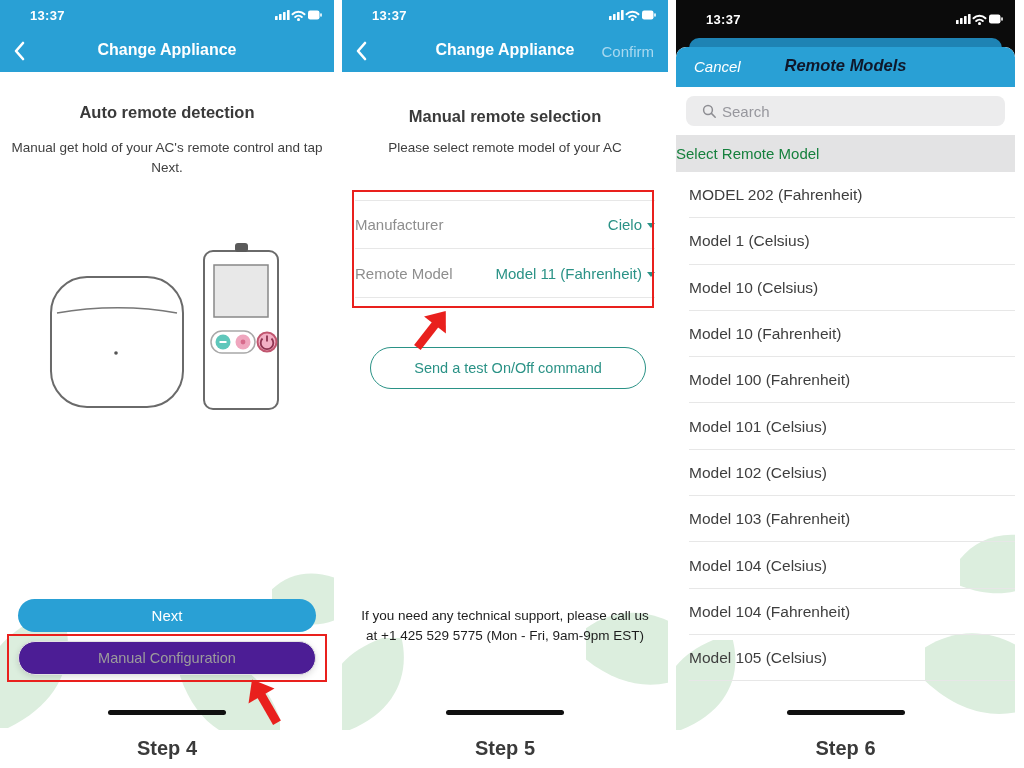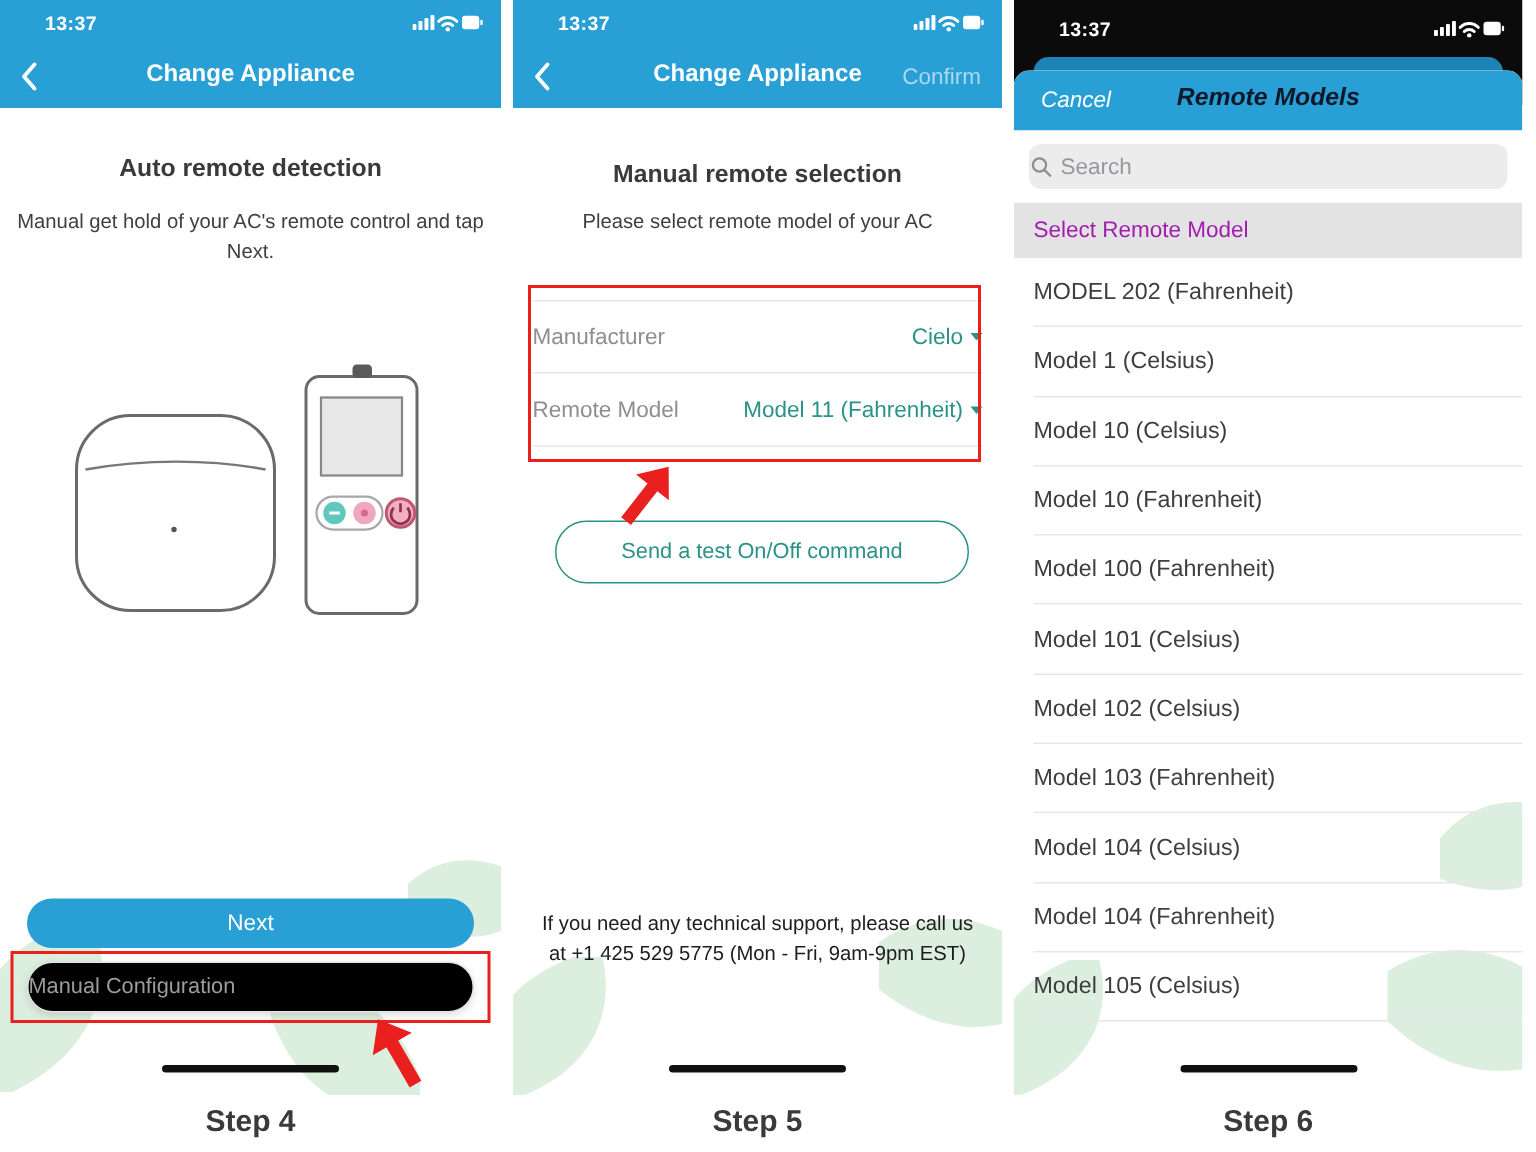--- a/index.html
+++ b/index.html
@@ -28,22 +28,22 @@
         font-size:16.5px; font-weight:700; }
   .sub { position:absolute; left:8px; right:8px; text-align:center; color:#3f3f3f;
          font-size:13.5px; line-height:1.45; }
 
   
   .illus { position:absolute; left:48px; top:233px; z-index:1; }
   .btn-next { position:absolute; left:18px; right:18px; top:599px; height:33px; border-radius:17px;
               background:#29A0D5; color:#fff; font-size:15px; font-weight:500; text-align:center;
               line-height:33px; z-index:2; cursor:pointer; }
   .btn-manual { position:absolute; left:18px; right:18px; top:641px; height:34px; border-radius:17px;
-                background:#000000; border:1px solid #e3e3e3; box-shadow:0 2px 6px rgba(0,0,0,.13);
-                color:#9c9c9c; font-size:14.5px; text-align:left; line-height:32px; z-index:2; cursor:pointer; }
+                background:#4c1d95; border:1px solid #e3e3e3; box-shadow:0 2px 6px rgba(0,0,0,.13);
+                color:#9c9c9c; font-size:14.5px; text-align:center; line-height:32px; z-index:2; cursor:pointer; }
   .hl-box1 { position:absolute; left:7px; top:634px; width:320px; height:48px;
              border:2px solid #E9201D; z-index:3; }
   .arrow { position:absolute; z-index:4; }
   .home { position:absolute; left:50%; margin-left:-59px; top:710px; width:118px; height:5px;
           border-radius:3px; background:#101010; z-index:6; }
   .step { position:absolute; top:737px; left:0; right:0; text-align:center; color:#3a3a3a;
           font-size:20px; font-weight:700; }
 
   
   .form { position:absolute; top:200px; left:0; right:0; z-index:2; }
@@ -68,27 +68,27 @@
   .sheet-behind { position:absolute; top:38px; left:13px; right:13px; height:26px;
                   background:#1E83B4; border-radius:10px 10px 0 0; }
   .sheet { position:absolute; top:47px; left:0; right:0; bottom:0; background:#fff;
            border-radius:10px 10px 0 0; overflow:hidden; }
   .sheet-head { position:relative; height:40px; background:#29A0D5; border-radius:10px 10px 0 0;font-style:italic; }
   .cancel { position:absolute; left:18px; top:11px; color:#fff; font-size:15px; cursor:pointer; }
   .sheet-title { position:absolute; left:0; right:0; top:9px; text-align:center; color:#0f172a;
                  font-size:16.5px; font-weight:600; }
   .search-wrap { position:relative; height:48px; background:#fff; }
   .search-box { position:absolute; left:10px; right:10px; top:9px; height:30px; background:#ECECED;
-                border-radius:8px; display:flex; align-items:center; padding-left:1px; }
+                border-radius:8px; display:flex; align-items:center; padding-left:16px; }
   .search-box input { border:none; outline:none; background:transparent; font-size:15px;
                       color:#3c3c3c; margin-left:5px; width:80%;
                       font-family:"Liberation Sans","DejaVu Sans",sans-serif; }
   .search-box input::placeholder { color:#97979D; opacity:1; }
   .sec-head { height:37px; background:#E3E3E4; display:flex; align-items:center;
-              padding-left:13px; color:#a21caf; font-size:15px; }
+              color:#15803d; font-size:15px; }
   .m-row { position:relative; height:46.3px; display:flex; align-items:center; padding-left:13px;
            color:#3e3e3e; font-size:15.5px; cursor:pointer; background:transparent; z-index:2; }
   .m-row::after { content:''; position:absolute; left:13px; right:0; bottom:0; height:1px;
                   background:#E7E7E7; }
 
   .leaf { position:absolute; z-index:0; }
 </style>
 </head>
 <body>
 

